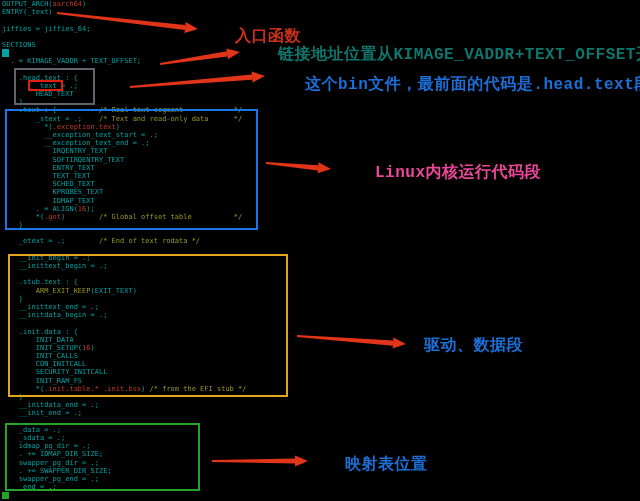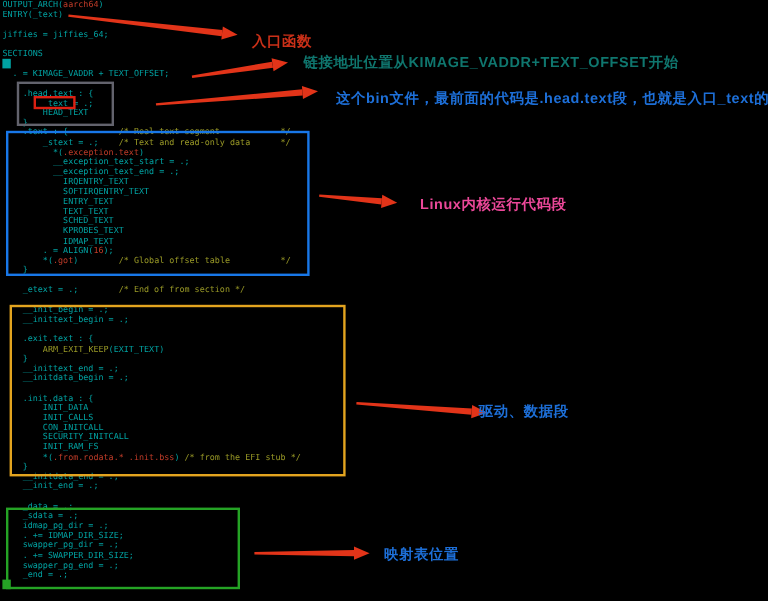--- a/index.html
+++ b/index.html
@@ -12,22 +12,22 @@
   .code { position:absolute; left:2px; top:0; }
   .code-line { height:8.2px; line-height:8.2px; font-size:7px; white-space:pre; letter-spacing:0; }
   .seg-c { color:#00a2a2; }
   .seg-r { color:#bf3b28; }
   .seg-y { color:#999926;margin-top:38px; }
   .cursor { display:inline-block; width:6.5px; height:7.6px; vertical-align:top; margin-top:.3px; }
   .cursor-cyan { background:#00a2a2; }
   .cursor-green { background:#25a325; }
   .box { position:absolute; border:2px solid; background:transparent; pointer-events:none; }
   .annotation {
-    position:absolute; font-family:Liberation Sans, sans-serif;
-    font-size:12px; white-space:nowrap; font-weight:bold; letter-spacing:.5px;
+    position:absolute; font-family:Liberation Mono, monospace;
+    font-size:16px; white-space:nowrap; font-weight:bold; letter-spacing:.5px;margin-left:25px;
   }
   .arrows { position:absolute; left:0; top:0; pointer-events:none; }
 </style>
 </head>
 <body>
 
 <div class="screen">
   <div class="code">
       <div class="code-line"><span class="seg-c">OUTPUT_ARCH(</span><span class="seg-r">aarch64</span><span class="seg-c">)</span></div>
       <div class="code-line"><span class="seg-c">ENTRY(_text)</span></div>
@@ -51,38 +51,39 @@
       <div class="code-line"><span class="seg-c">            SOFTIRQENTRY_TEXT</span></div>
       <div class="code-line"><span class="seg-c">            ENTRY_TEXT</span></div>
       <div class="code-line"><span class="seg-c">            TEXT_TEXT</span></div>
       <div class="code-line"><span class="seg-c">            SCHED_TEXT</span></div>
       <div class="code-line"><span class="seg-c">            KPROBES_TEXT</span></div>
       <div class="code-line"><span class="seg-c">            IDMAP_TEXT</span></div>
       <div class="code-line"><span class="seg-c">        . = ALIGN(</span><span class="seg-r">16</span><span class="seg-c">);</span></div>
       <div class="code-line"><span class="seg-c">        *(</span><span class="seg-r">.got</span><span class="seg-c">)</span><span class="seg-y">        /* Global offset table          */</span></div>
       <div class="code-line"><span class="seg-c">    }</span></div>
       <div class="code-line"></div>
-      <div class="code-line"><span class="seg-c">    _etext = .;</span><span class="seg-y">        /* End of from section */</span></div>
+      <div class="code-line"><span class="seg-c">    _etext = .;</span><span class="seg-y">        /* End of text rodata */</span></div>
       <div class="code-line"></div>
       <div class="code-line"><span class="seg-c">    __init_begin = .;</span></div>
       <div class="code-line"><span class="seg-c">    __inittext_begin = .;</span></div>
       <div class="code-line"></div>
-      <div class="code-line"><span class="seg-c">    .exit.text : {</span></div>
+      <div class="code-line"><span class="seg-c">    .stub.text : {</span></div>
       <div class="code-line"><span class="seg-c">        </span><span class="seg-y">ARM_EXIT_KEEP</span><span class="seg-c">(EXIT_TEXT)</span></div>
       <div class="code-line"><span class="seg-c">    }</span></div>
       <div class="code-line"><span class="seg-c">    __inittext_end = .;</span></div>
       <div class="code-line"><span class="seg-c">    __initdata_begin = .;</span></div>
       <div class="code-line"></div>
       <div class="code-line"><span class="seg-c">    .init.data : {</span></div>
       <div class="code-line"><span class="seg-c">        INIT_DATA</span></div>
+      <div class="code-line"><span class="seg-c">        INIT_SETUP(</span><span class="seg-r">16</span><span class="seg-c">)</span></div>
       <div class="code-line"><span class="seg-c">        INIT_CALLS</span></div>
       <div class="code-line"><span class="seg-c">        CON_INITCALL</span></div>
       <div class="code-line"><span class="seg-c">        SECURITY_INITCALL</span></div>
       <div class="code-line"><span class="seg-c">        INIT_RAM_FS</span></div>
-      <div class="code-line"><span class="seg-c">        *(</span><span class="seg-r">.from.rodata.* .init.bss</span><span class="seg-c">)</span><span class="seg-y"> /* from the EFI stub */</span></div>
+      <div class="code-line"><span class="seg-c">        *(</span><span class="seg-r">.init.table.* .init.bss</span><span class="seg-c">)</span><span class="seg-y"> /* from the EFI stub */</span></div>
       <div class="code-line"><span class="seg-c">    }</span></div>
       <div class="code-line"><span class="seg-c">    __initdata_end = .;</span></div>
       <div class="code-line"><span class="seg-c">    __init_end = .;</span></div>
       <div class="code-line"></div>
       <div class="code-line"><span class="seg-c">    _data = .;</span></div>
       <div class="code-line"><span class="seg-c">    _sdata = .;</span></div>
       <div class="code-line"><span class="seg-c">    idmap_pg_dir = .;</span></div>
       <div class="code-line"><span class="seg-c">    . += IDMAP_DIR_SIZE;</span></div>
       <div class="code-line"><span class="seg-c">    swapper_pg_dir = .;</span></div>
       <div class="code-line"><span class="seg-c">    . += SWAPPER_DIR_SIZE;</span></div>

